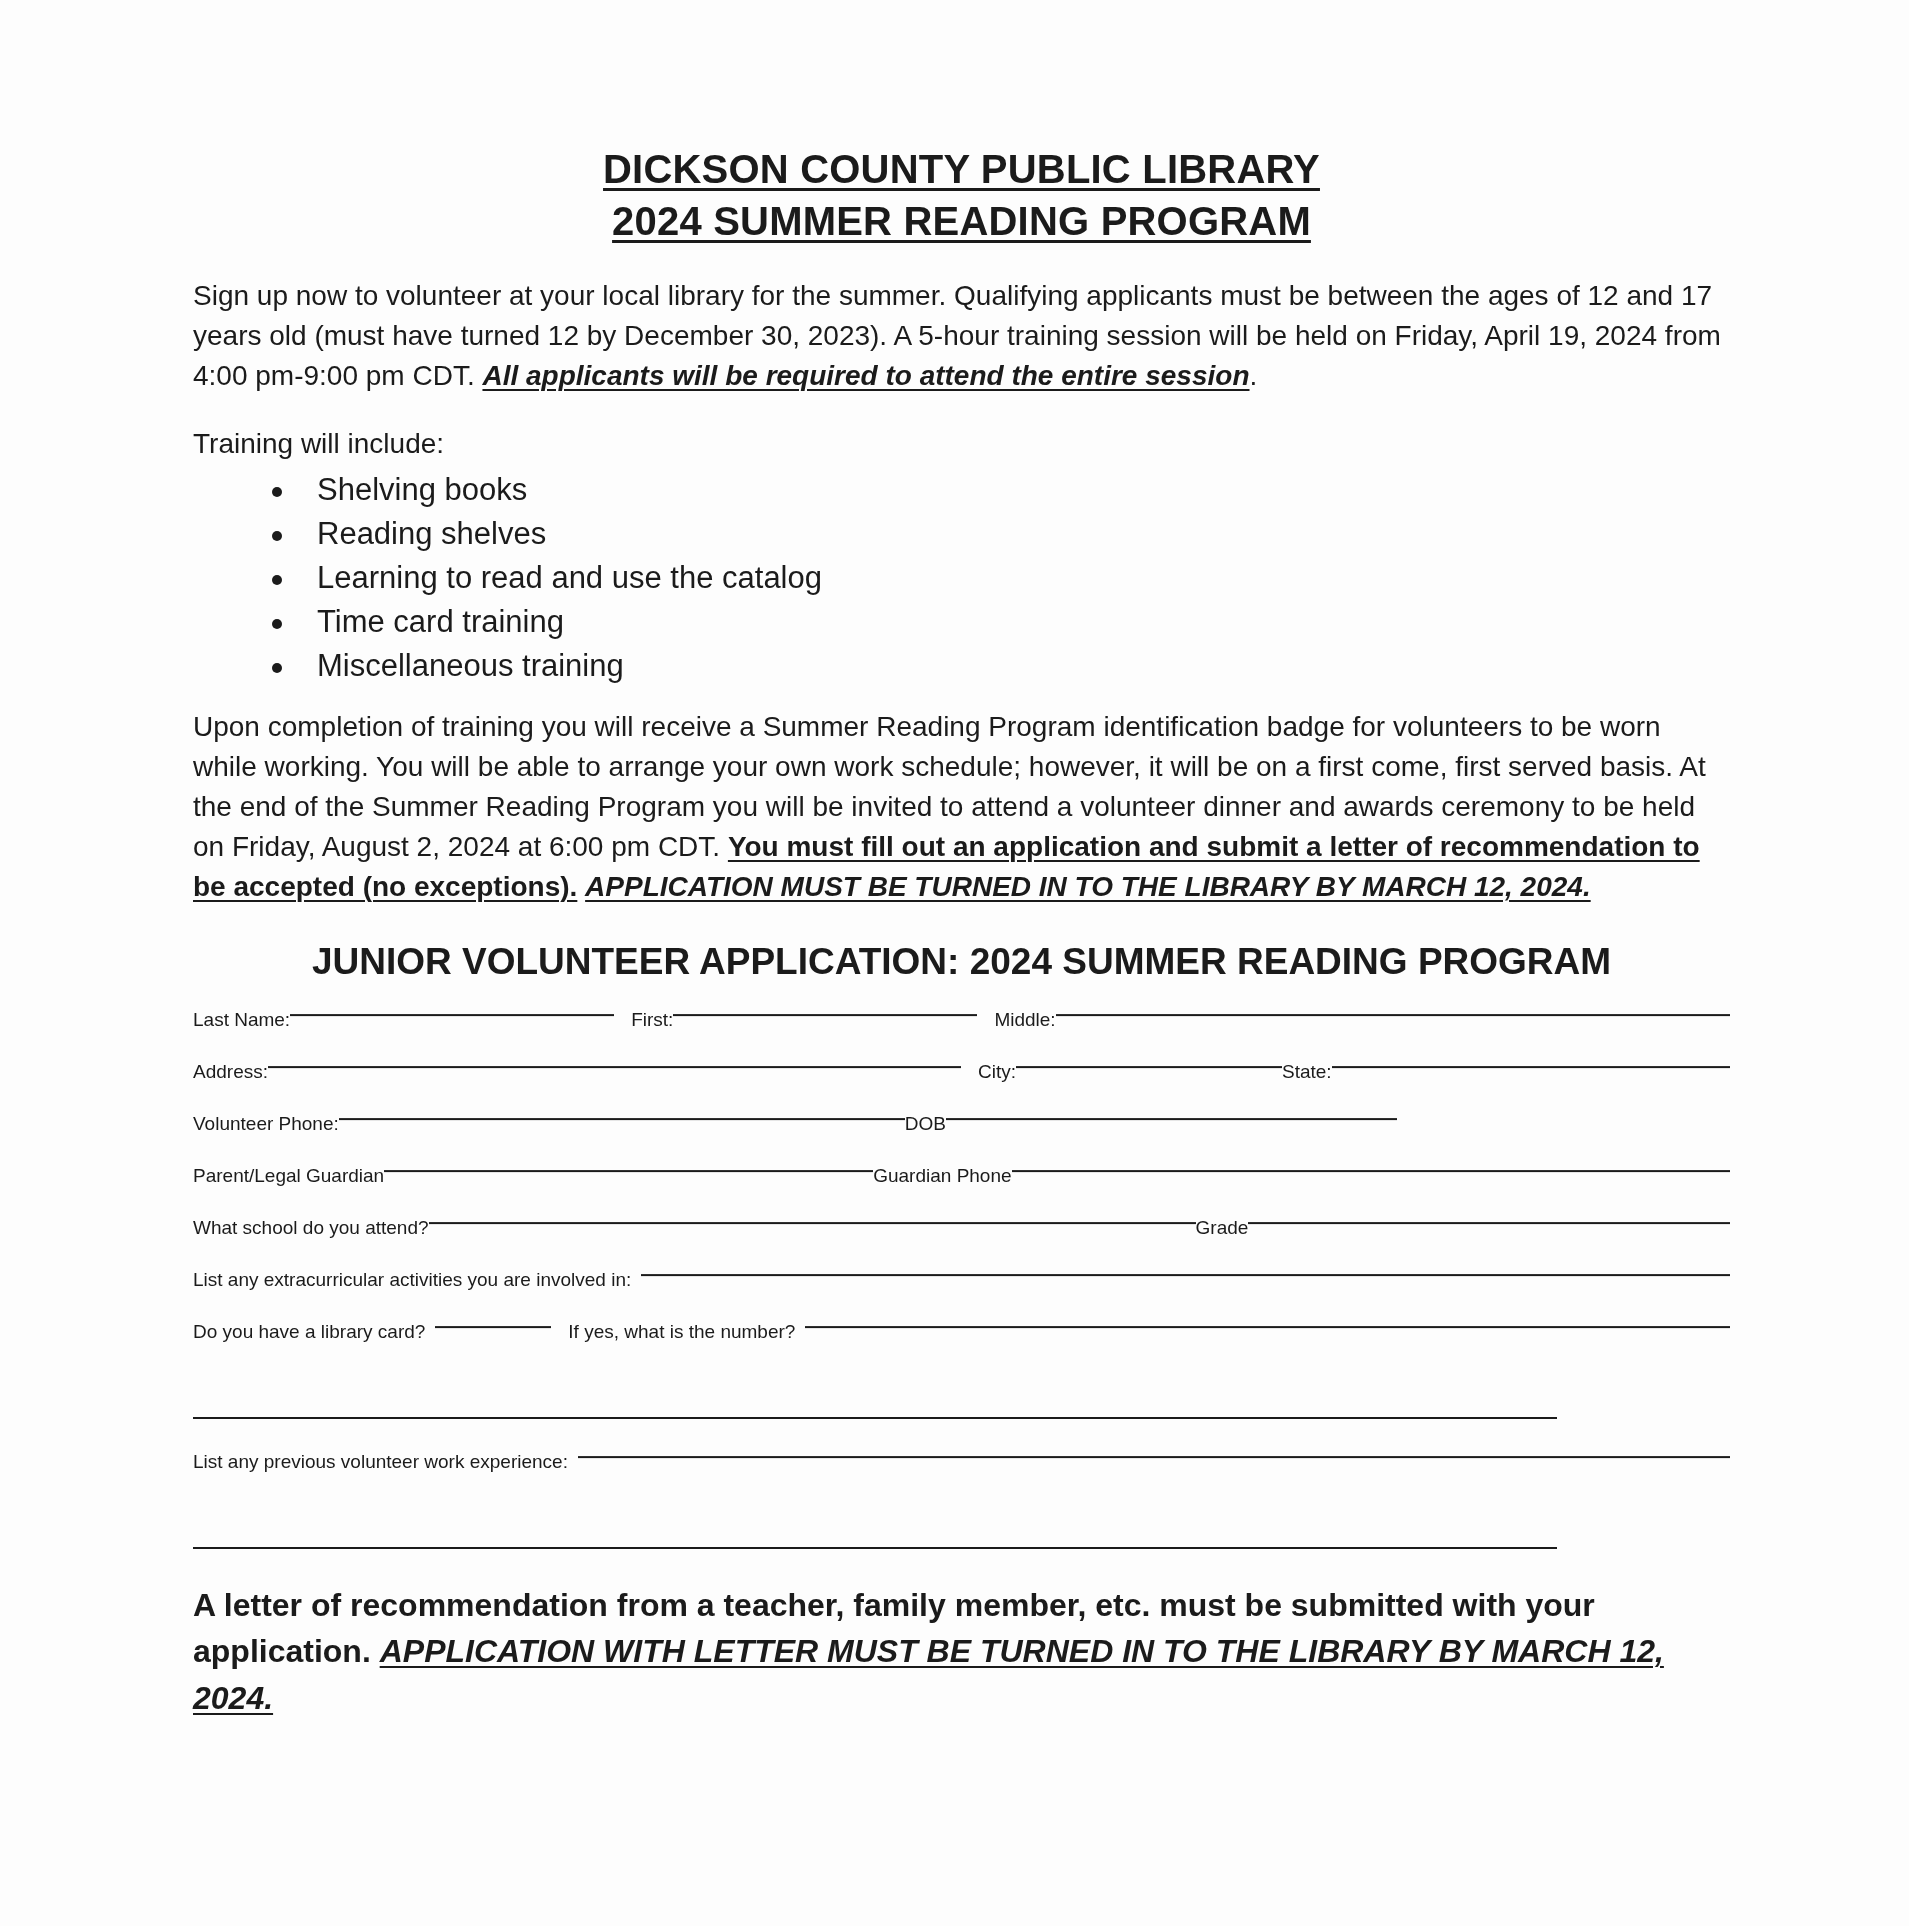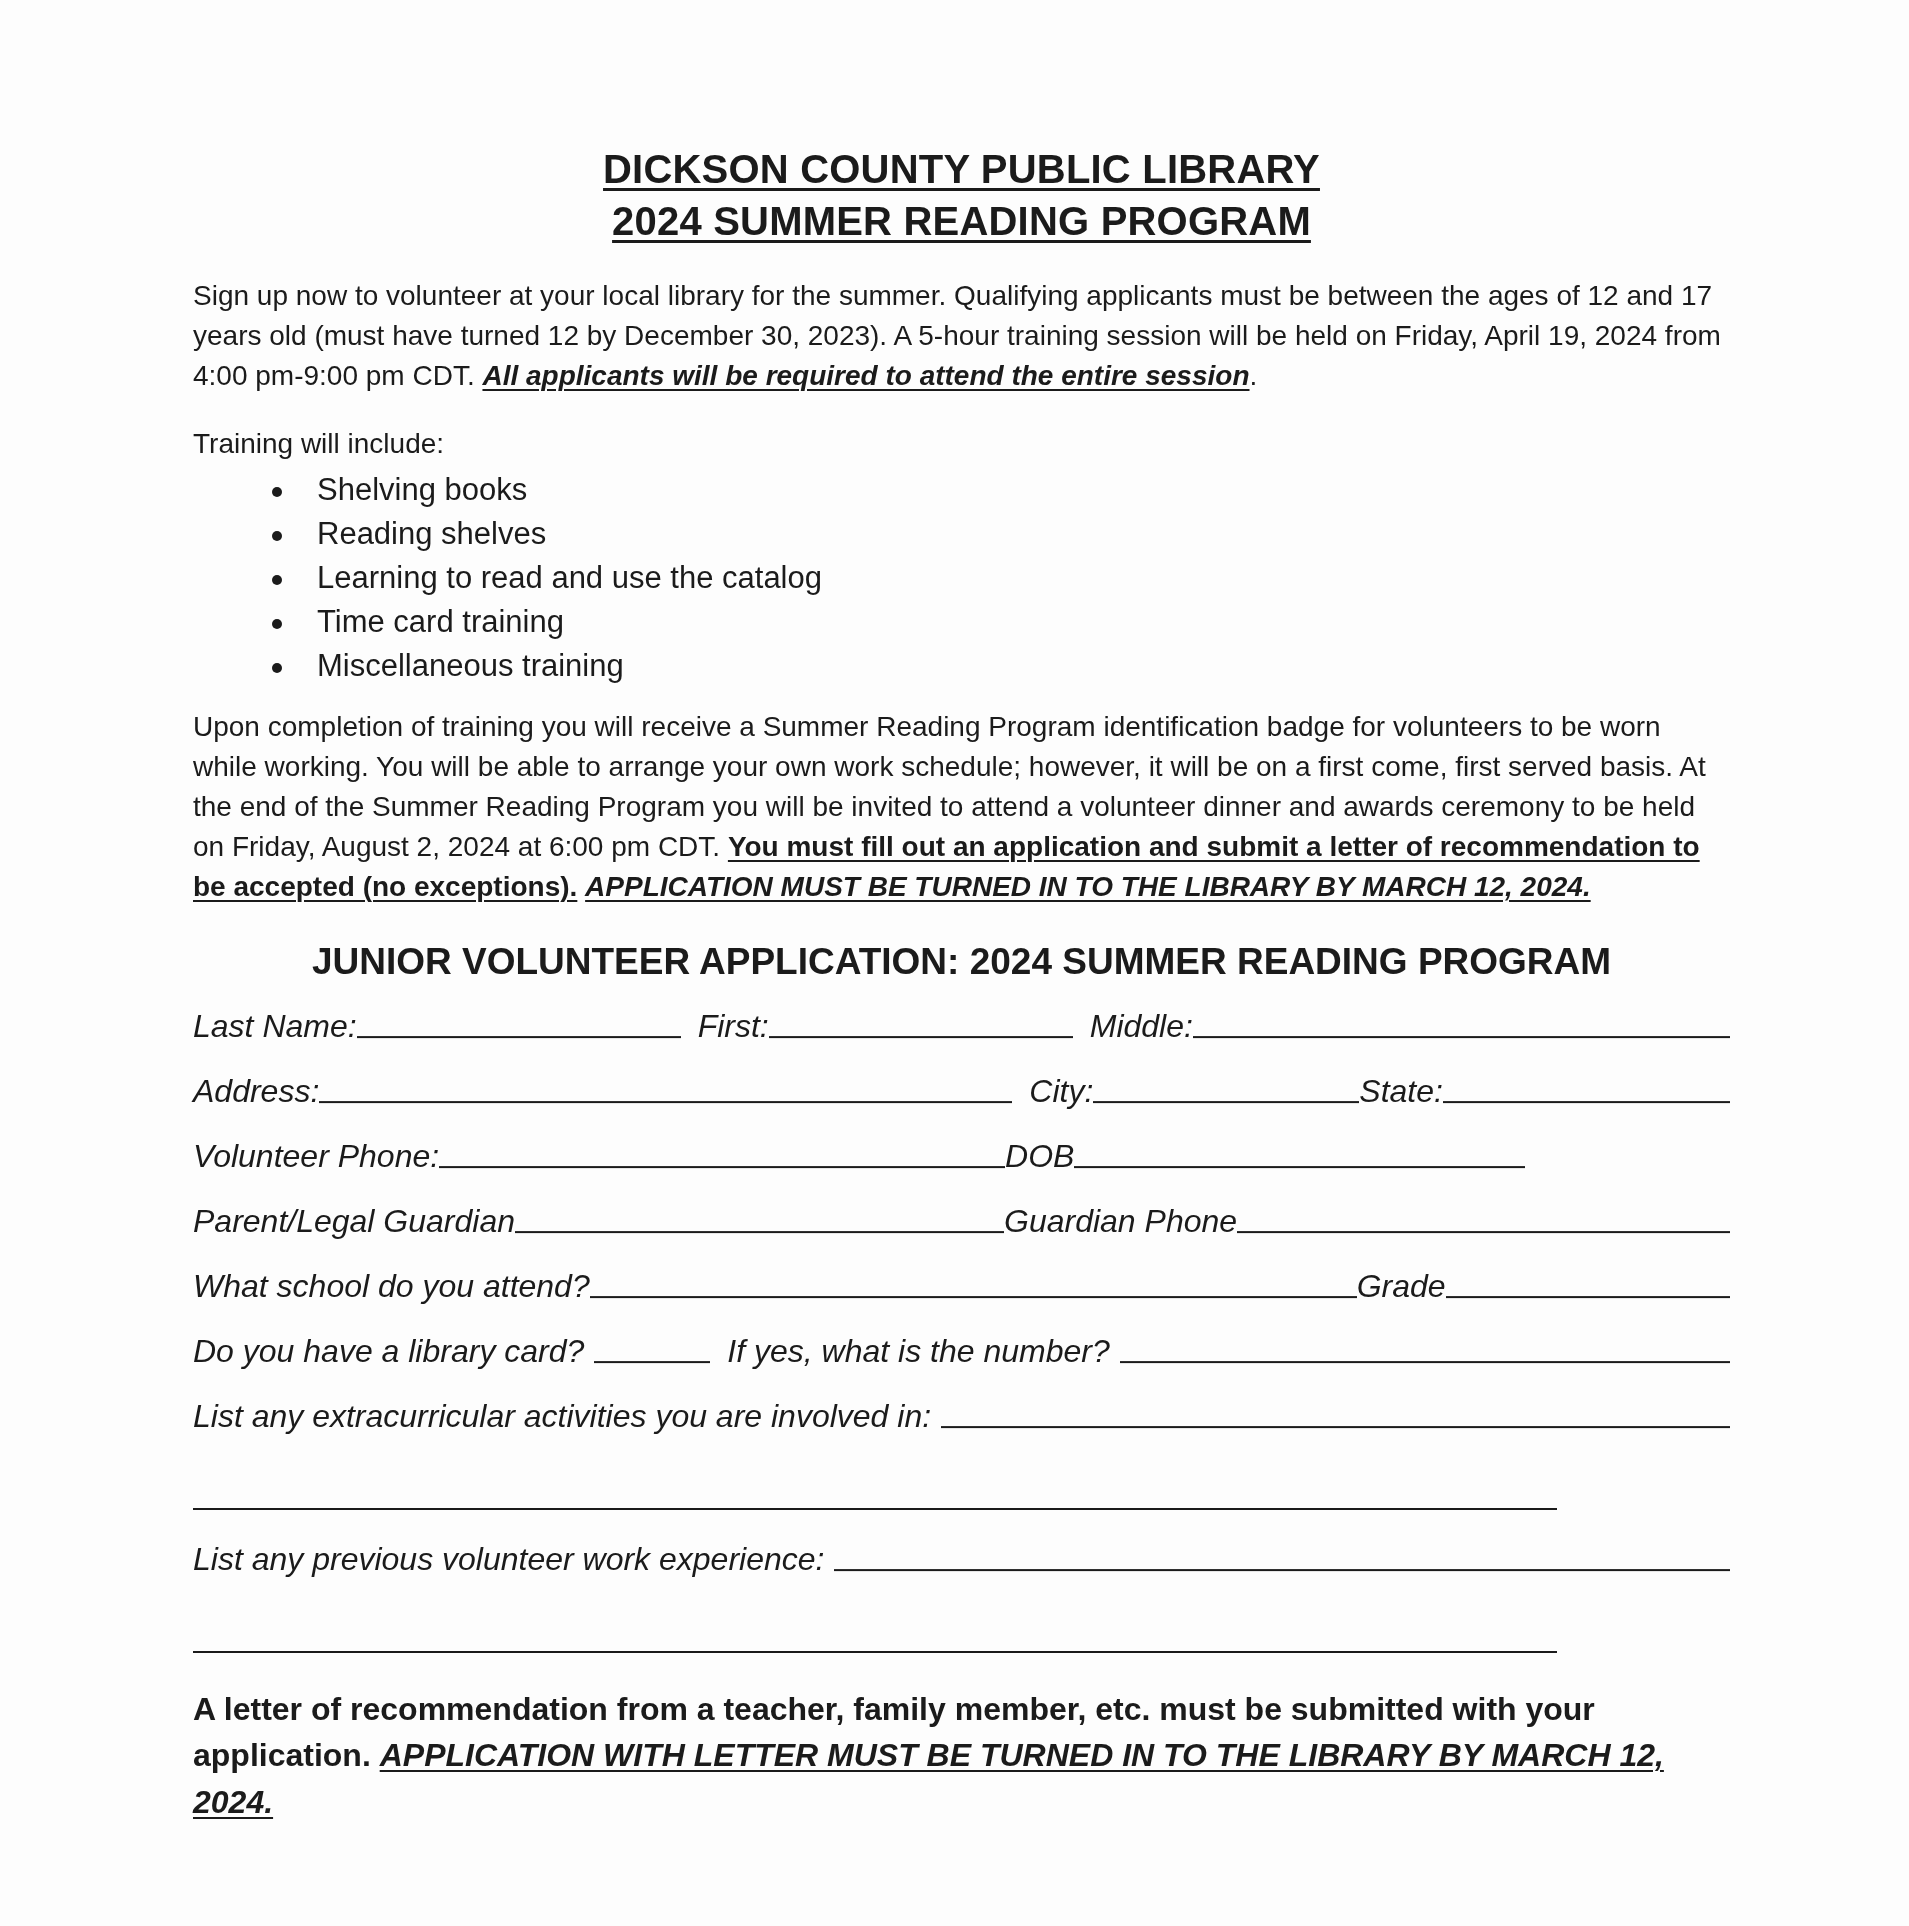--- a/index.html
+++ b/index.html
@@ -90,26 +90,25 @@
     width: 10px;
     height: 10px;
     border-radius: 50%;
     background: #1b1b1b;
   }
 
   
   .form { margin-top: 27px; }
   .frow {
     display: flex;
-    align-items: flex-end;
-    font-size: 32px;
+    align-items: center;
+    font-size: 19px;
     line-height: 1.0;
     margin-bottom: 33px;
     white-space: nowrap;
-    font-style: italic;
   }
   .frow .lbl { flex: none; }
   .blank {
     flex: none;
     border-bottom: 2.7px solid #1b1b1b;
     height: 0;
     transform: translateY(-3.9px);
   }
   .blank.grow { flex: 1 1 auto; }
   .gap-sm { flex: none; width: 10px; }
@@ -197,31 +196,31 @@
       </div>
 
       <div class="frow">
         <span class="lbl">What school do you attend?</span>
         <span class="blank" style="width:767px"></span>
         <span class="lbl">Grade</span>
         <span class="blank grow"></span>
       </div>
 
       <div class="frow">
+        <span class="lbl">List any extracurricular activities you are involved in:</span>
+        <span class="gap-sm"></span>
+        <span class="blank grow"></span>
+      </div>
+
+      <div class="frow">
         <span class="lbl">Do you have a library card?</span>
         <span class="gap-sm"></span>
         <span class="blank" style="width:116px"></span>
         <span class="gap-md"></span>
         <span class="lbl">If yes, what is the number?</span>
-        <span class="gap-sm"></span>
-        <span class="blank grow"></span>
-      </div>
-
-      <div class="frow">
-        <span class="lbl">List any extracurricular activities you are involved in:</span>
         <span class="gap-sm"></span>
         <span class="blank grow"></span>
       </div>
 
       <div class="spacer-line"></div>
       <div class="rule-full"></div>
 
       <div class="frow">
         <span class="lbl">List any previous volunteer work experience:</span>
         <span class="gap-sm"></span>

